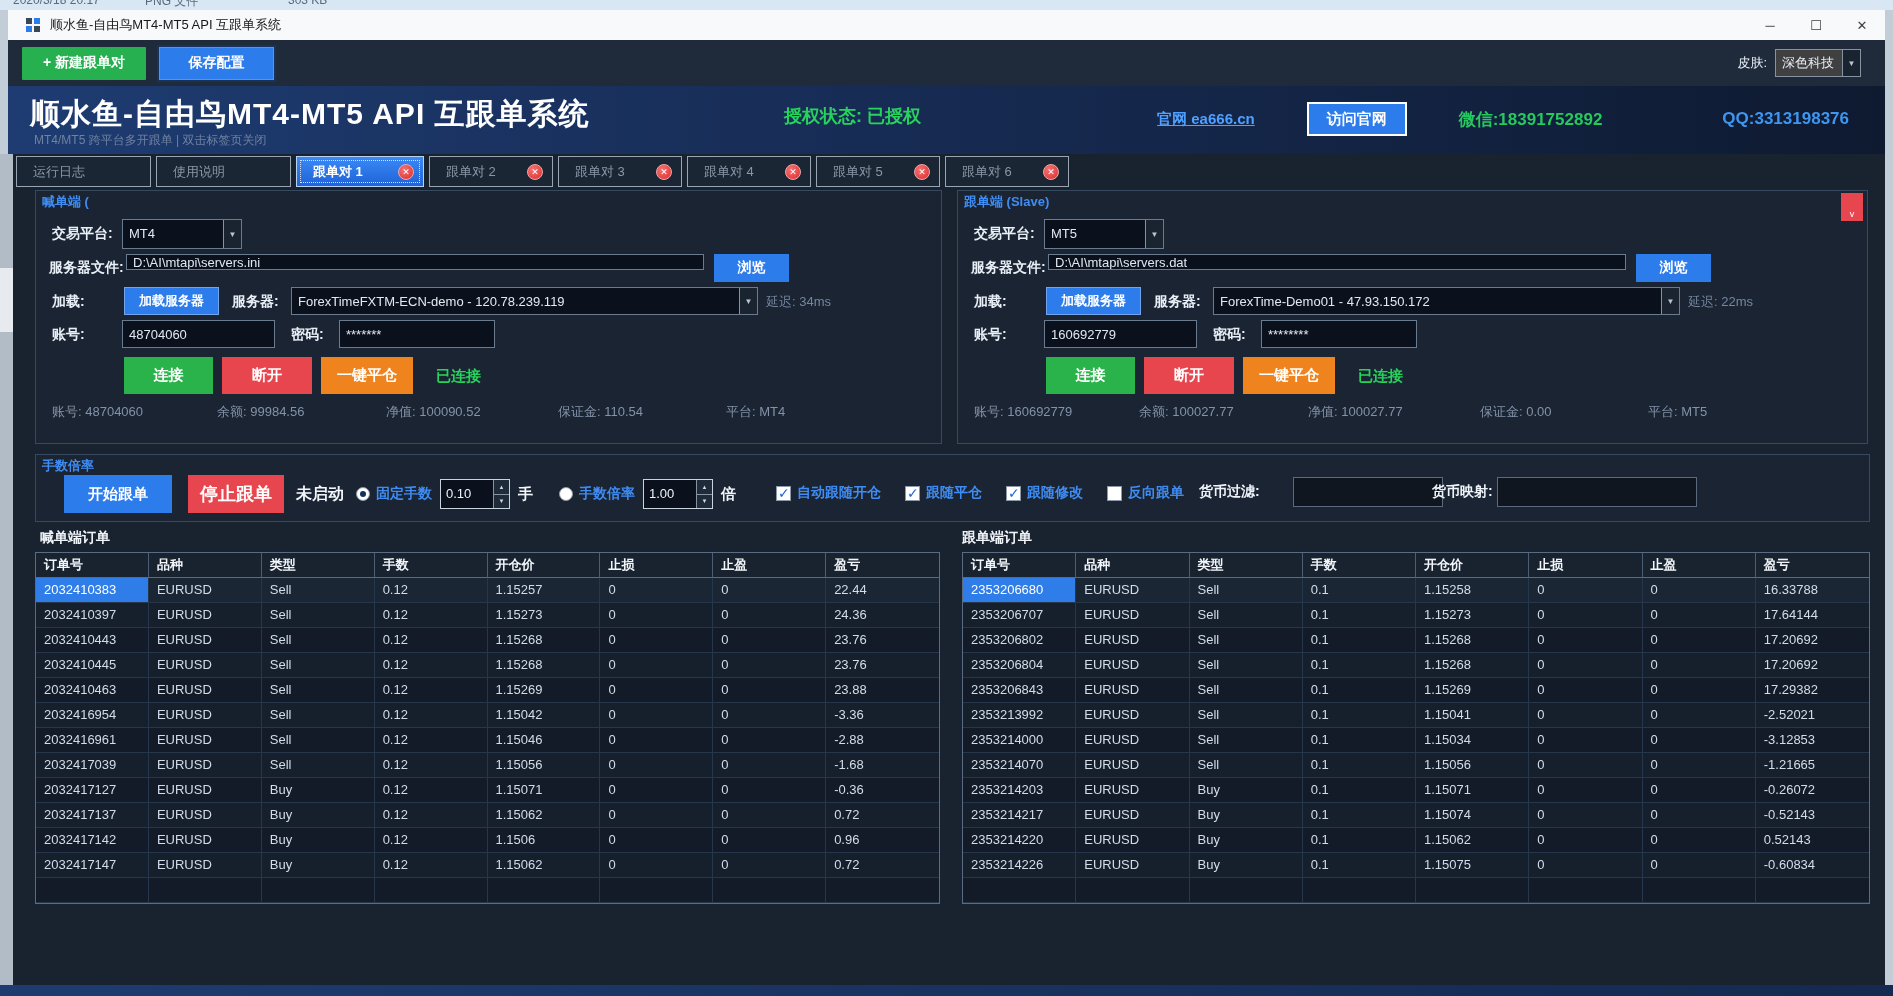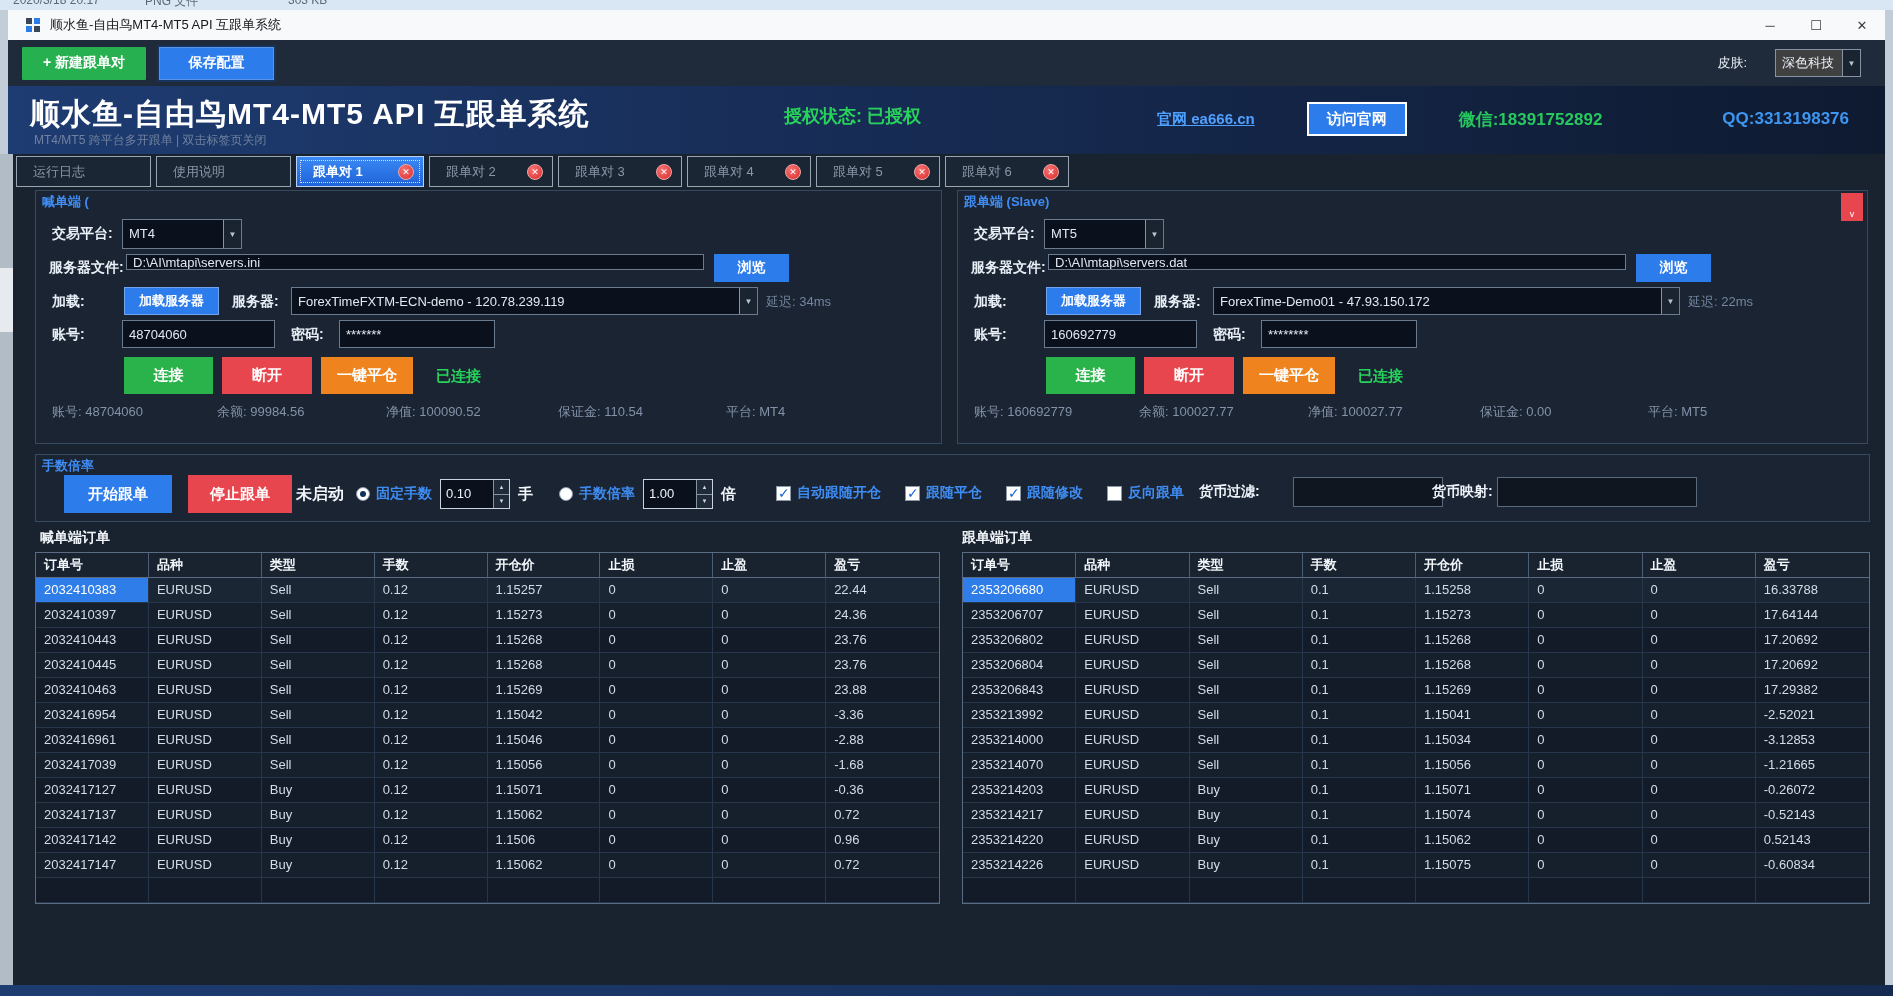--- a/index.html
+++ b/index.html
@@ -14,21 +14,21 @@
   .titlebar { position:absolute; left:8px; top:10px; width:1877px; height:30px; background:#f7f9fb; display:flex; align-items:center; }
   .app-icon { width:14px; height:14px; margin-left:18px; }
   .tb-title { margin-left:10px; font-size:13px; color:#15181c; }
   .win-controls { margin-left:auto; display:flex; }
   .win-btn { width:46px; height:30px; display:flex; align-items:center; justify-content:center; font-size:13px; color:#3a3f45; cursor:default; }
 
   .toolbar { position:absolute; left:8px; top:40px; width:1877px; height:46px; background:#1f2b3a; display:flex; align-items:center; padding:0 24px 0 14px; }
   .btn { display:inline-flex; align-items:center; justify-content:center; color:#fff; font-weight:bold; cursor:default; }
   .btn-new { width:124px; height:33px; background:#27b050; font-size:14px; border-radius:1px; }
   .btn-save { width:115px; height:33px; background:#2d7ceb; font-size:14px; margin-left:13px; outline:2px solid #16335e; border:1px solid #5a94e8; }
-  .skin-group { margin-left:auto; display:flex; align-items:center;gap:20px; }
+  .skin-group { margin-left:auto; display:flex; align-items:center; }
   .skin-label { color:#e9eff7; font-size:13px; margin-right:8px; }
   .skin-select { display:flex; width:86px; height:28px; background:#404040; border:1px solid #8593a3; }
   .skin-value { flex:1; color:#e9eff7; font-size:13px; line-height:26px; padding-left:6px; }
   .dd-arrow { width:18px; border-left:1px solid #8593a3; display:flex; align-items:center; justify-content:center; color:#b8c4d2; font-size:8px; background:#1a2330; }
 
   .header { position:absolute; left:8px; top:86px; width:1877px; height:68px;
             background:linear-gradient(90deg,#1e3c72 0%,#172c55 45%,#0e1a30 100%); }
   .hd-title { position:absolute; left:22px; top:8px; font-size:30px; font-weight:bold; color:#ffffff; letter-spacing:1px; white-space:nowrap; }
   .hd-auth { position:absolute; left:776px; top:18px; font-size:18px; font-weight:bold; color:#27d35c; white-space:nowrap; }
   .hd-sub { position:absolute; left:26px; top:46px; font-size:12px; color:#70829f; white-space:nowrap; }
@@ -88,21 +88,21 @@
   .f-pwd-l { left:255px; top:135px; } .f-pwd { left:303px; top:129px; width:156px; height:28px; }
   .f-conn { left:88px; top:166px; width:89px; height:37px; }
   .f-disc { left:186px; top:166px; width:90px; height:37px; }
   .f-call { left:285px; top:166px; width:92px; height:37px; }
   .f-status { left:400px; top:176px; }
   .sum1{left:16px;} .sum2{left:181px;} .sum3{left:350px;} .sum4{left:522px;} .sum5{left:690px;}
 
   
   .settings { position:absolute; left:27px; top:300px; width:1835px; height:68px; border:1px solid #36495f; background:#1a2432; }
   .st-start { left:28px; top:20px; width:108px; height:38px; background:#2d7ceb; font-size:15px; }
-  .st-stop { left:152px; top:20px; width:104px; height:38px; background:#e8464e; font-size:15px; }
+  .st-stop { left:152px; top:20px; width:96px; height:38px; background:#e8464e; font-size:18px; }
   .st-status { position:absolute; left:260px; top:29px; font-size:16px; font-weight:bold; color:#f2f6fa; }
   .lot-modes { position:absolute; left:320px; top:24px; display:flex; gap:26px; align-items:center; }
   .lot-group { display:flex; align-items:center; }
   .radio { width:14px; height:14px; border-radius:50%; background:#ffffff; border:1px solid #8a98a8; position:relative; }
   .radio.sel::after { content:''; position:absolute; left:3px; top:3px; width:6px; height:6px; border-radius:50%; background:#12325e; }
   .blue-lbl { font-size:14px; font-weight:bold; color:#3f8cf3; margin-left:6px; white-space:nowrap; }
   .spinner { display:flex; width:70px; height:30px; border:1px solid #c9d3de; background:#0b111c; margin-left:8px; }
   .spin-val { flex:1; color:#eef3f9; font-size:13px; line-height:28px; padding-left:5px; }
   .spin-arrows { width:16px; display:flex; flex-direction:column; border-left:1px solid #8593a3; }
   .spin-up,.spin-dn { flex:1; display:flex; align-items:center; justify-content:center; font-size:6px; color:#cfd9e4; background:#202b3a; }

